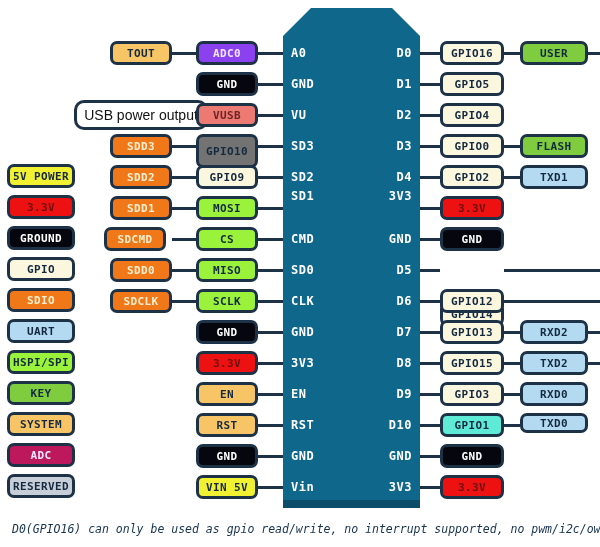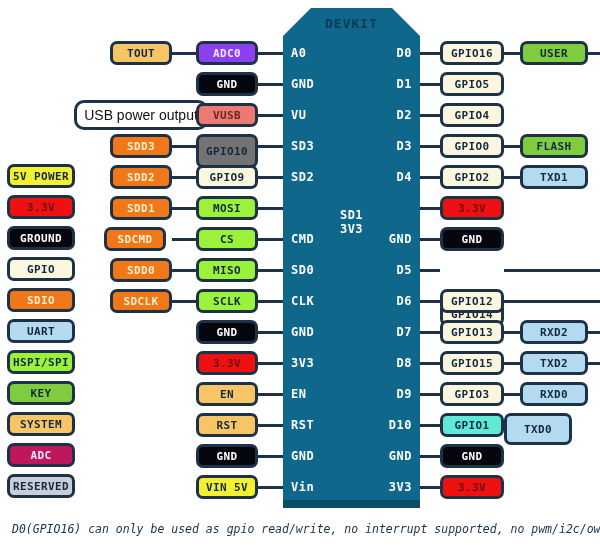--- a/index.html
+++ b/index.html
@@ -70,21 +70,20 @@
       <div class="wire" style="left: 504px; top: 392.5px; width: 16px; background: rgb(29, 49, 71);"></div>
       <div class="wire" style="left: 258px; top: 423.5px; width: 30px; background: rgb(29, 49, 71);"></div>
       <div class="wire" style="left: 415px; top: 423.5px; width: 25px; background: rgb(29, 49, 71);"></div>
       <div class="wire" style="left: 504px; top: 423.5px; width: 16px; background: rgb(29, 49, 71);"></div>
       <div class="wire" style="left: 258px; top: 454.5px; width: 30px; background: rgb(29, 49, 71);"></div>
       <div class="wire" style="left: 415px; top: 454.5px; width: 25px; background: rgb(29, 49, 71);"></div>
       <div class="wire" style="left: 258px; top: 485.5px; width: 30px; background: rgb(29, 49, 71);"></div>
       <div class="wire" style="left: 415px; top: 485.5px; width: 25px; background: rgb(29, 49, 71);"></div>
     </div>
   <div id="chip" style="left: 283px; top: 8px; width: 137px; height: 500px; background: rgb(16, 103, 140); clip-path: polygon(28px 0px, calc(100% - 28px) 0px, 100% 28px, 100% 100%, 0px 100%, 0px 28px);">
-    <div class="chip-title" style="color: rgb(10, 58, 85);">DEVKIT</div>
     <div class="chip-bottom" style="background: rgb(12, 78, 106);"></div>
   <div class="chip-row" style="top: 33px;">
         <span>A0</span>
         <span>D0</span>
       </div>
       <div class="chip-row" style="top: 64px;">
         <span>GND</span>
         <span>D1</span>
       </div>
       <div class="chip-row" style="top: 95px;">
@@ -92,21 +91,21 @@
         <span>D2</span>
       </div>
       <div class="chip-row" style="top: 126px;">
         <span>SD3</span>
         <span>D3</span>
       </div>
       <div class="chip-row" style="top: 157px;">
         <span>SD2</span>
         <span>D4</span>
       </div>
-      <div class="chip-row" style="top: 200px; flex-direction: column;">
+      <div class="chip-row" style="top: 176px;">
         <span>SD1</span>
         <span>3V3</span>
       </div>
       <div class="chip-row" style="top: 219px;">
         <span>CMD</span>
         <span>GND</span>
       </div>
       <div class="chip-row" style="top: 250px;">
         <span>SD0</span>
         <span>D5</span>
@@ -174,21 +173,21 @@
       <div class="pbox style-cream" style="left: 440px; top: 320px; width: 64px; height: 24px; background: rgb(251, 247, 223); color: rgb(20, 41, 63);">GPIO13</div>
       <div class="pbox style-blue" style="left: 520px; top: 320px; width: 68px; height: 24px; background: rgb(179, 218, 240); color: rgb(20, 41, 63);">RXD2</div>
       <div class="pbox style-red" style="left: 196px; top: 351px; width: 62px; height: 24px; background: rgb(238, 17, 17); color: rgb(110, 16, 16);">3.3V</div>
       <div class="pbox style-cream" style="left: 440px; top: 351px; width: 64px; height: 24px; background: rgb(251, 247, 223); color: rgb(20, 41, 63);">GPIO15</div>
       <div class="pbox style-blue" style="left: 520px; top: 351px; width: 68px; height: 24px; background: rgb(179, 218, 240); color: rgb(20, 41, 63);">TXD2</div>
       <div class="pbox style-tan" style="left: 196px; top: 382px; width: 62px; height: 24px; background: rgb(247, 197, 102); color: rgb(20, 41, 63);">EN</div>
       <div class="pbox style-cream" style="left: 440px; top: 382px; width: 64px; height: 24px; background: rgb(251, 247, 223); color: rgb(20, 41, 63);">GPIO3</div>
       <div class="pbox style-blue" style="left: 520px; top: 382px; width: 68px; height: 24px; background: rgb(179, 218, 240); color: rgb(20, 41, 63);">RXD0</div>
       <div class="pbox style-tan" style="left: 196px; top: 413px; width: 62px; height: 24px; background: rgb(247, 197, 102); color: rgb(20, 41, 63);">RST</div>
       <div class="pbox style-cream" style="left: 440px; top: 413px; width: 64px; height: 24px; background: #5eead4; color: rgb(20, 41, 63);">GPIO1</div>
-      <div class="pbox style-blue" style="left: 504px; top: 413px; width: 68px; height: 32px; background: rgb(179, 218, 240); color: rgb(20, 41, 63);">TXD0</div>
+      <div class="pbox style-blue" style="left: 520px; top: 413px; width: 68px; height: 20px; background: rgb(179, 218, 240); color: rgb(20, 41, 63);">TXD0</div>
       <div class="pbox style-black" style="left: 196px; top: 444px; width: 62px; height: 24px; background: rgb(6, 6, 14); color: rgb(255, 255, 255);">GND</div>
       <div class="pbox style-black" style="left: 440px; top: 444px; width: 64px; height: 24px; background: rgb(6, 6, 14); color: rgb(255, 255, 255);">GND</div>
       <div class="pbox style-yellow" style="left: 196px; top: 475px; width: 62px; height: 24px; background: rgb(241, 241, 50); color: rgb(20, 41, 63);">VIN 5V</div>
       <div class="pbox style-red" style="left: 440px; top: 475px; width: 64px; height: 24px; background: rgb(238, 17, 17); color: rgb(110, 16, 16);">3.3V</div>
     </div>
   <div id="legend">
       <div class="pbox style-yellow" style="left: 7px; top: 164px; width: 68px; height: 24px; background: rgb(241, 241, 50); color: rgb(20, 41, 63);">5V POWER</div>
       <div class="pbox style-red" style="left: 7px; top: 195px; width: 68px; height: 24px; background: rgb(238, 17, 17); color: rgb(110, 16, 16);">3.3V</div>
       <div class="pbox style-black" style="left: 7px; top: 226px; width: 68px; height: 24px; background: rgb(6, 6, 14); color: rgb(255, 255, 255);">GROUND</div>
       <div class="pbox style-cream" style="left: 7px; top: 257px; width: 68px; height: 24px; background: rgb(251, 247, 223); color: rgb(20, 41, 63);">GPIO</div>

